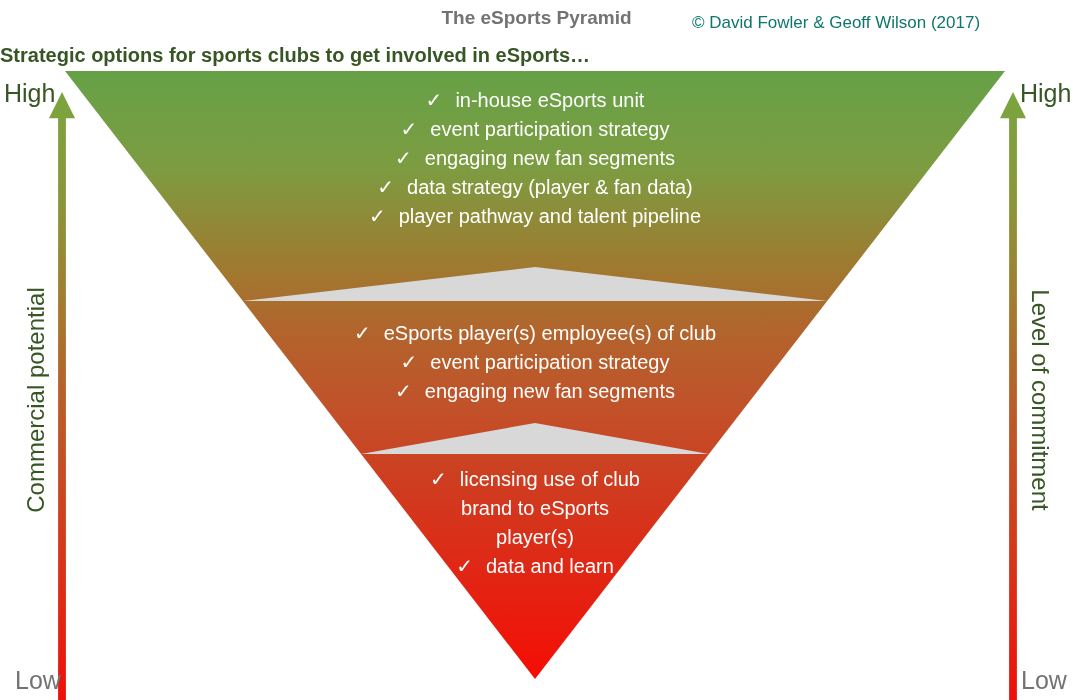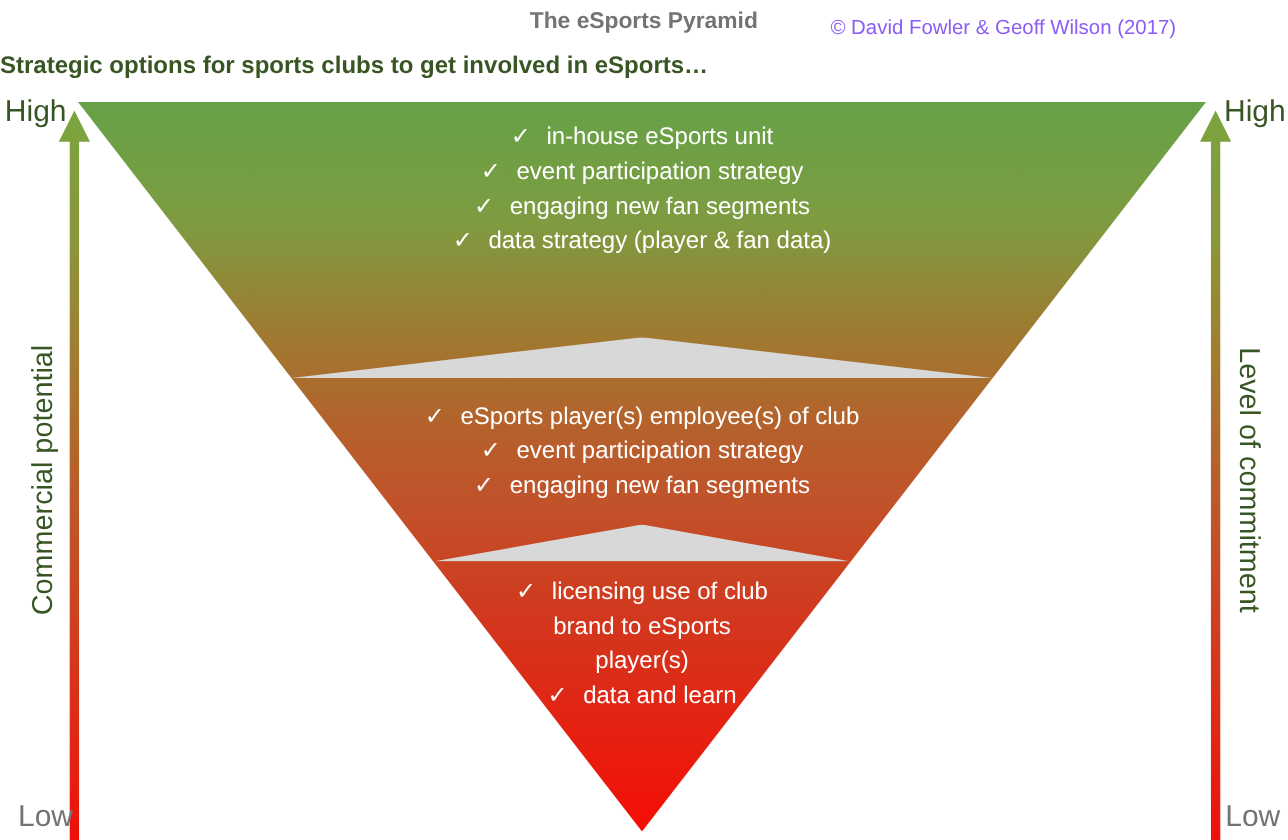--- a/index.html
+++ b/index.html
@@ -8,30 +8,30 @@
     font-family:"Liberation Sans", sans-serif; overflow:hidden;
   }
 
   
   .title {
     position:absolute; left:0; right:0; top:2px; margin:0;
     text-align:center; font-size:19px; line-height:32px; font-weight:bold; color:#737373;
   }
   .credit {
     position:absolute; left:692px; top:13px;
-    font-size:17px; color:#8b5cf6; white-space:nowrap;
+    font-size:17px; color:#0f766e; white-space:nowrap;
   }
   .subtitle {
     position:absolute; left:0; right:0; top:42px;
     text-align:left; font-size:20px; line-height:26px; font-weight:bold; color:#375623;
   }
 
   
   .pyramid {
-    position:absolute; left:65px; top:85px; width:940px; height:608px;
+    position:absolute; left:65px; top:71px; width:940px; height:608px;
     clip-path:polygon(0 0, 100% 0, 50% 100%);
     background:linear-gradient(180deg,
       #66a147 0%, #7d9c41 16%, #9f7a30 32%, #b4622c 44%,
       #c1522a 55%, #cf3c20 68%, #e22413 84%, #f60d04 100%);
   }
   .chev { position:absolute; background:#d8d8d8; clip-path:polygon(50% 0, 100% 100%, 0 100%); }
   .chev1 { left:178px; top:196px; width:584px; height:34px; }
   .chev2 { left:296px; top:352px; width:348px; height:31px; }
 
   .tier {
@@ -80,20 +80,21 @@
   <div class="pyramid">
 
     <div class="chev chev1"></div>
     <div class="chev chev2"></div>
 
     <div class="tier tier1">
       <div class="item"><span class="check">✓</span><span class="txt">in-house eSports unit</span></div>
       <div class="item"><span class="check">✓</span><span class="txt">event participation strategy</span></div>
       <div class="item"><span class="check">✓</span><span class="txt">engaging new fan segments</span></div>
       <div class="item"><span class="check">✓</span><span class="txt">data strategy (player &amp; fan data)</span></div>
+      <div class="item"><span class="check">✓</span><span class="txt">player pathway and talent pipeline</span></div>
     </div>
 
     <div class="tier tier2">
       <div class="item"><span class="check">✓</span><span class="txt">eSports player(s) employee(s) of club</span></div>
       <div class="item"><span class="check">✓</span><span class="txt">event participation strategy</span></div>
       <div class="item"><span class="check">✓</span><span class="txt">engaging new fan segments</span></div>
     </div>
 
     <div class="tier tier3">
       <div class="item"><span class="check">✓</span><span class="txt">licensing use of club

